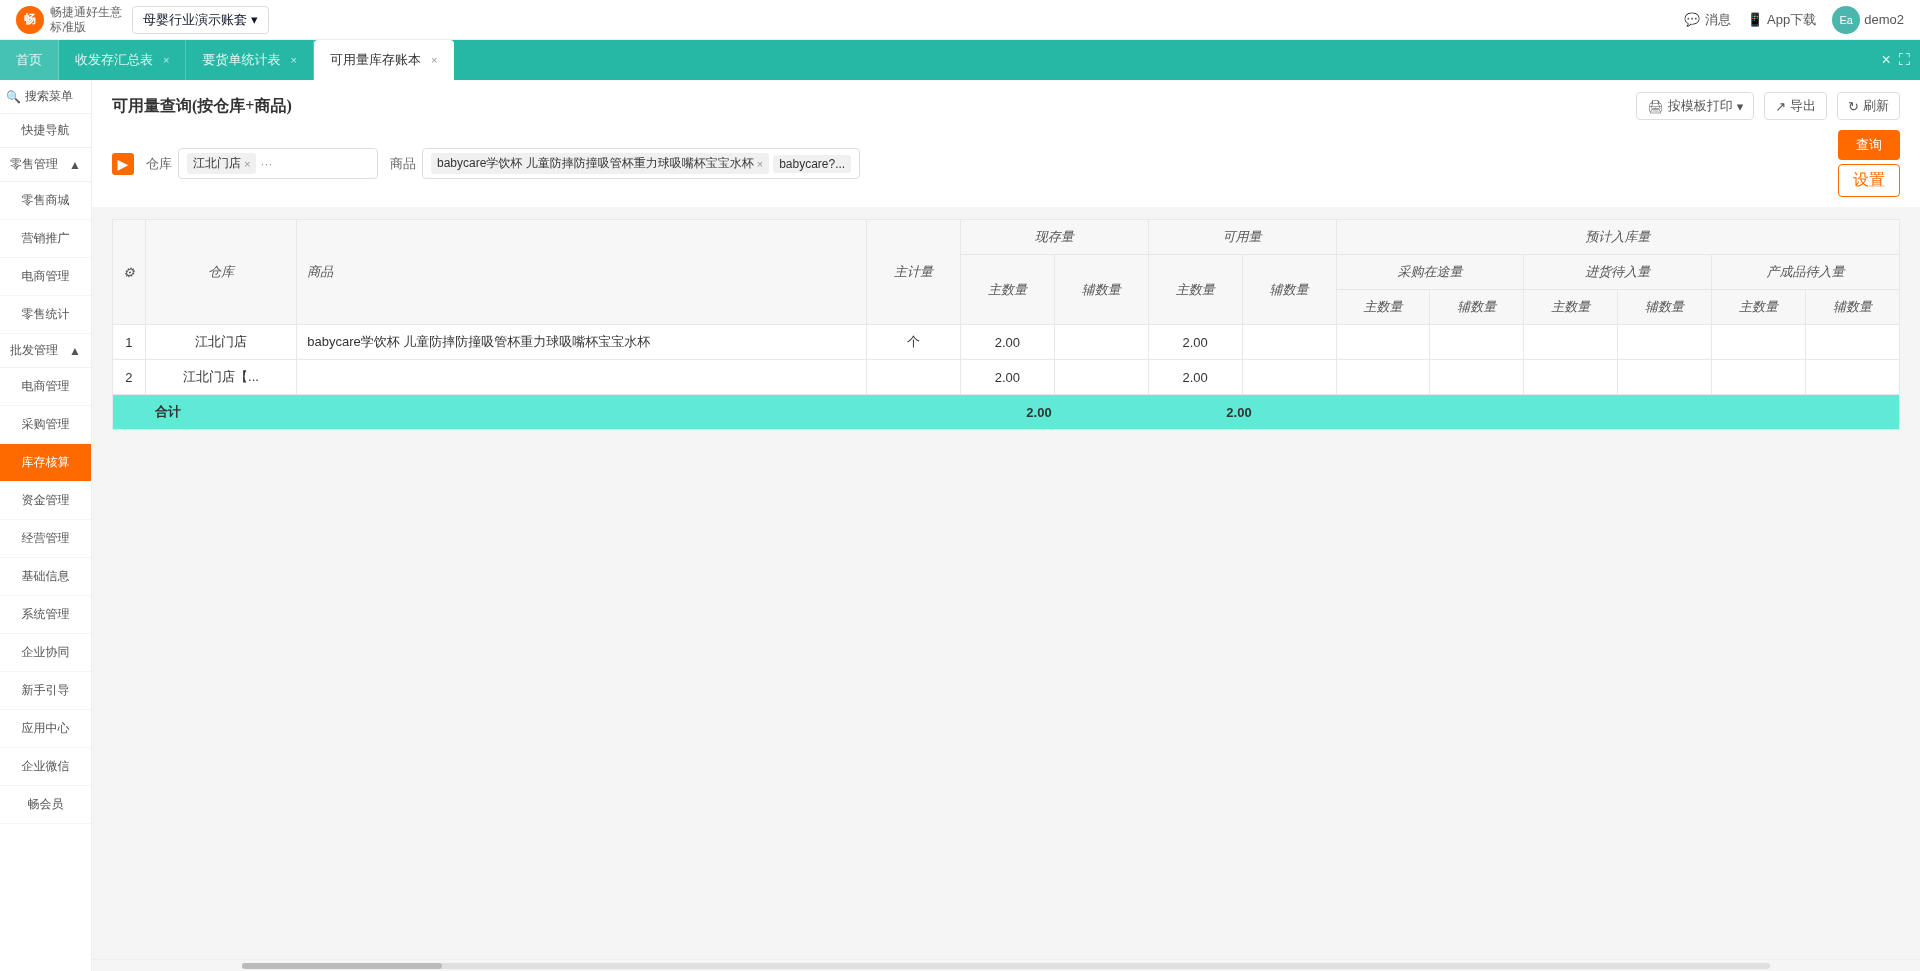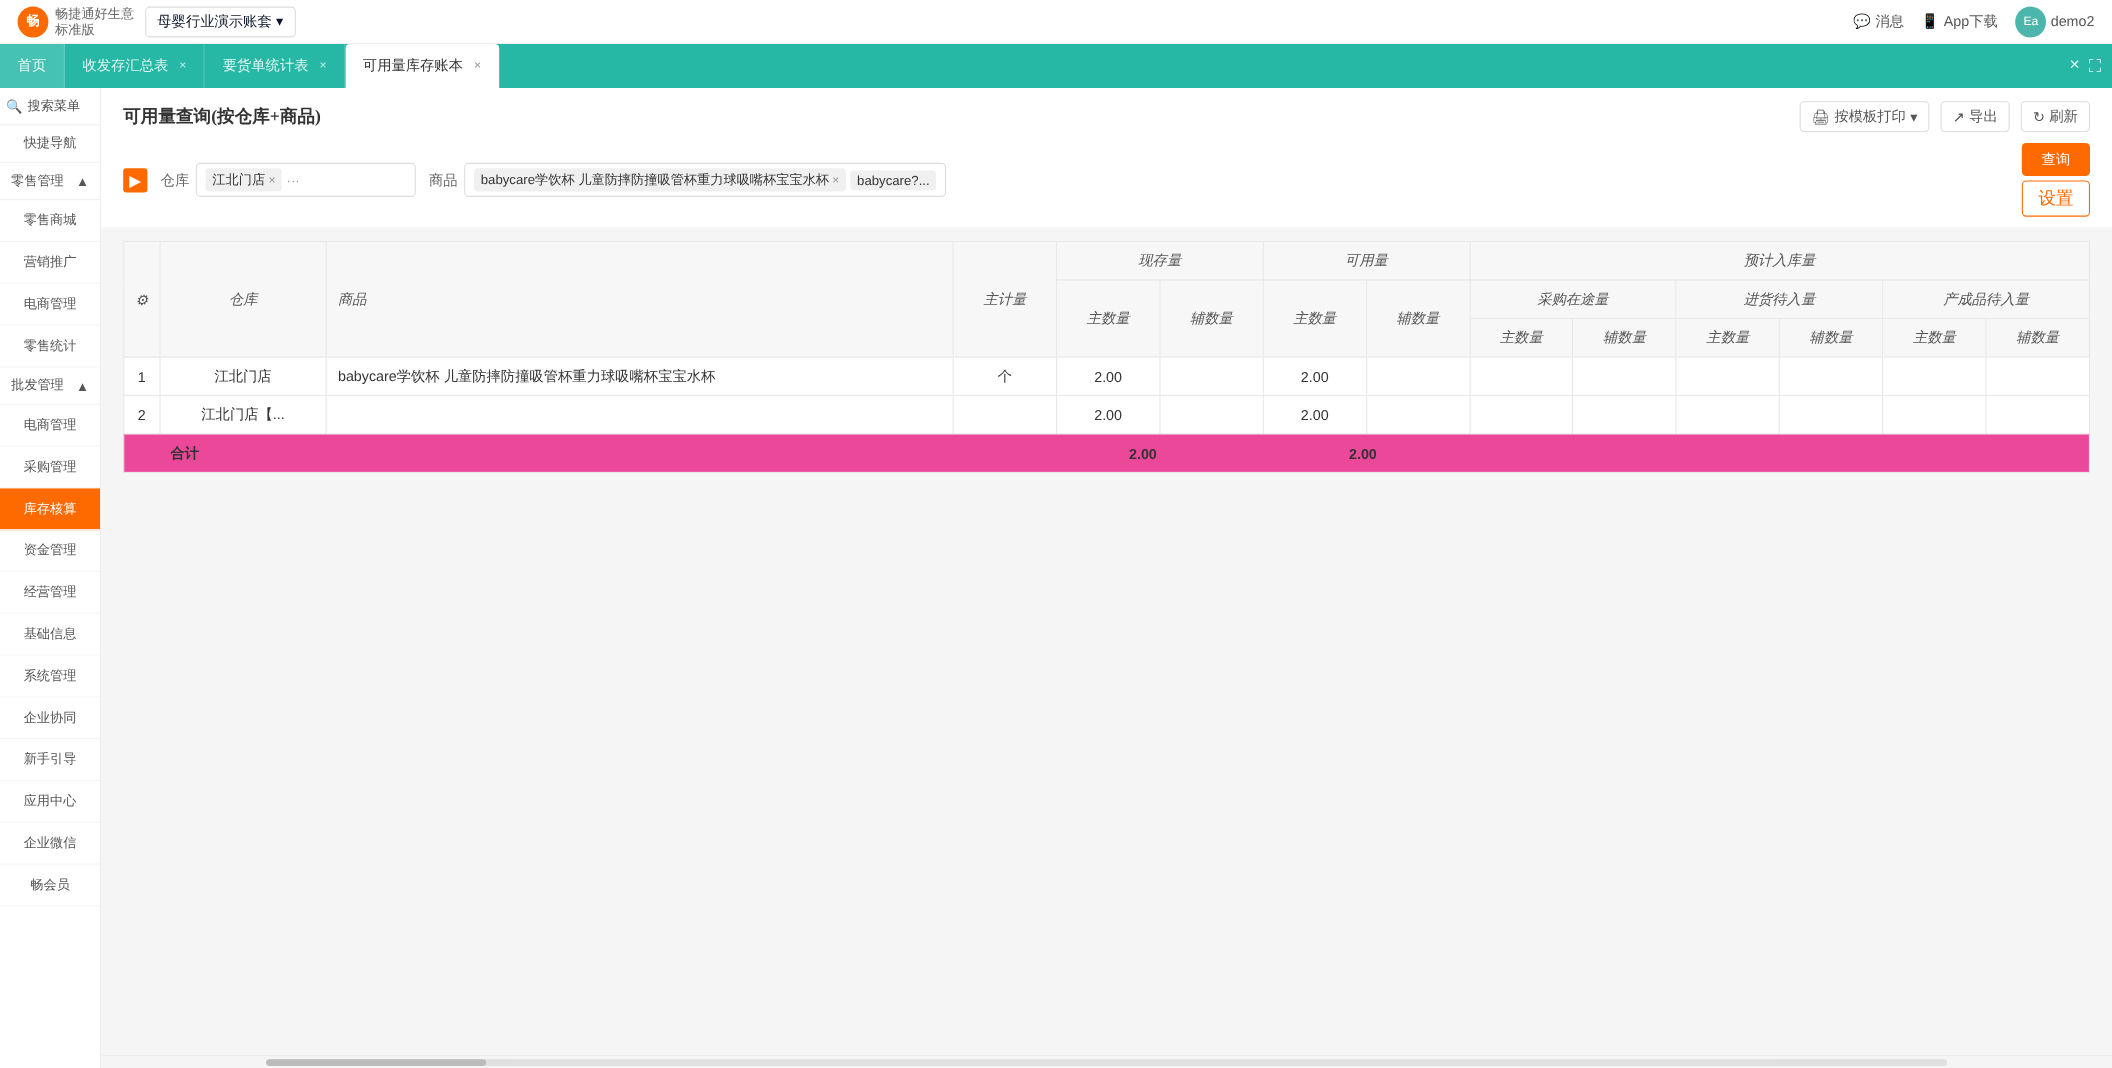--- a/index.html
+++ b/index.html
@@ -440,21 +440,21 @@
       <td></td>
       <td></td>
       <td></td>
       <td></td>
       <td></td>
       <td></td>
     </tr>
           </tbody>
       </table>
 
-      <div style="background:#ec4899;border:1px solid #e8e8e8;border-top:none;display:flex;align-items:center;padding:8px 0;font-size:13px;font-weight:600;">
+      <div style="background:#5eead4;border:1px solid #e8e8e8;border-top:none;display:flex;align-items:center;padding:8px 0;font-size:13px;font-weight:600;">
         <span style="width:32px;display:inline-block;"></span>
         <span style="min-width:80px;padding-left:10px;">合计</span>
         <span style="flex:1;"></span>
 
         <span style="width:120px;text-align:center;">2.00</span>
         <span style="width:80px;text-align:center;"></span>
         <span style="width:120px;text-align:center;">2.00</span>
         <span style="width:600px;text-align:center;"></span>
       </div>
     </div>

